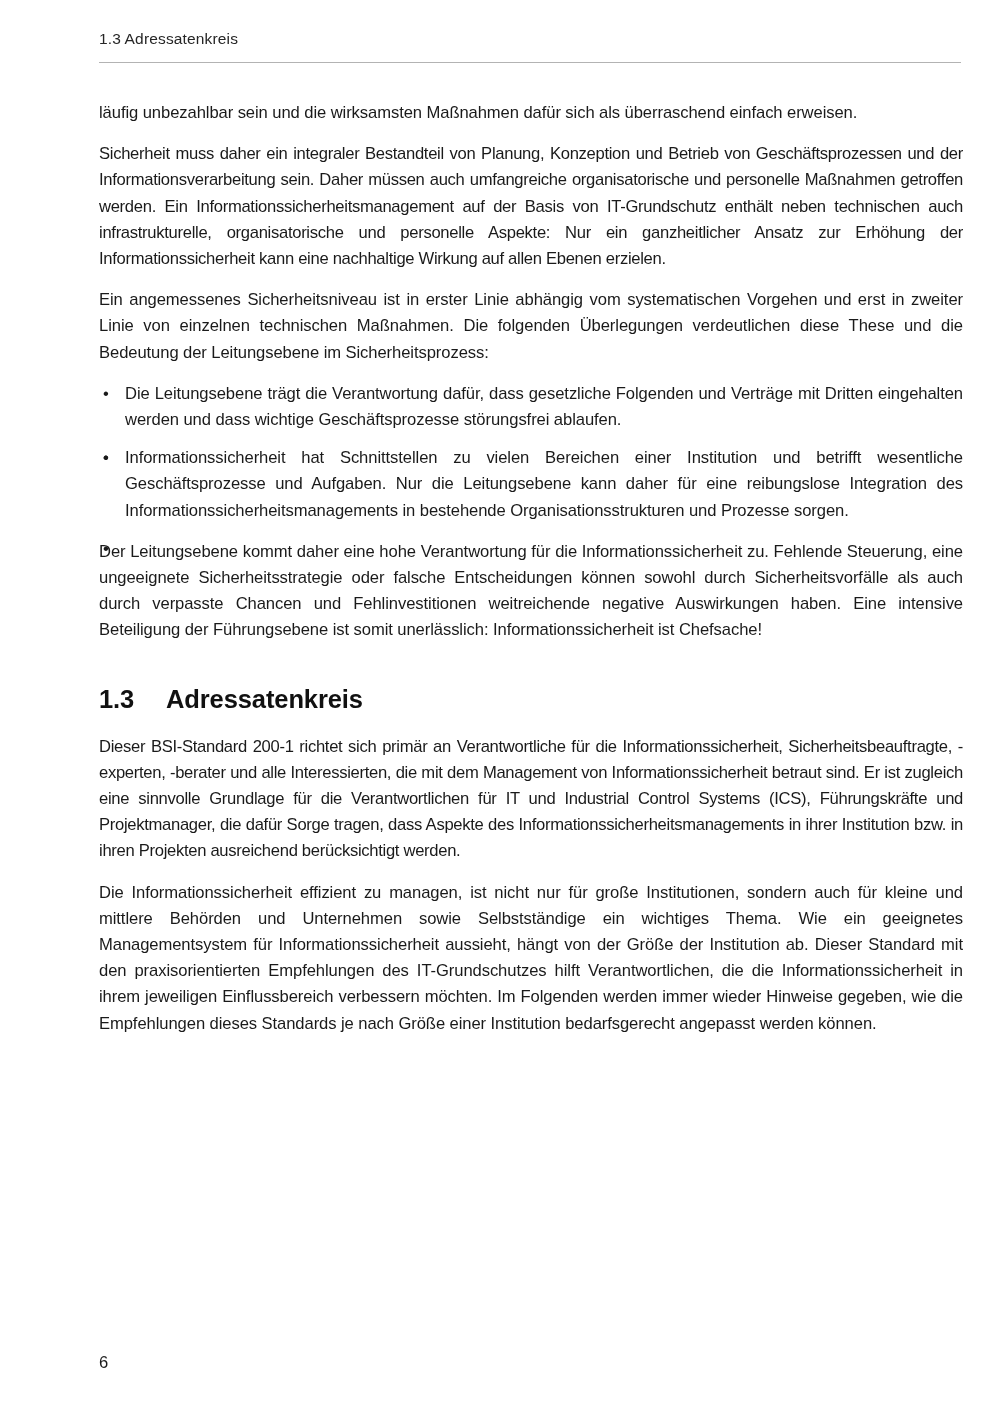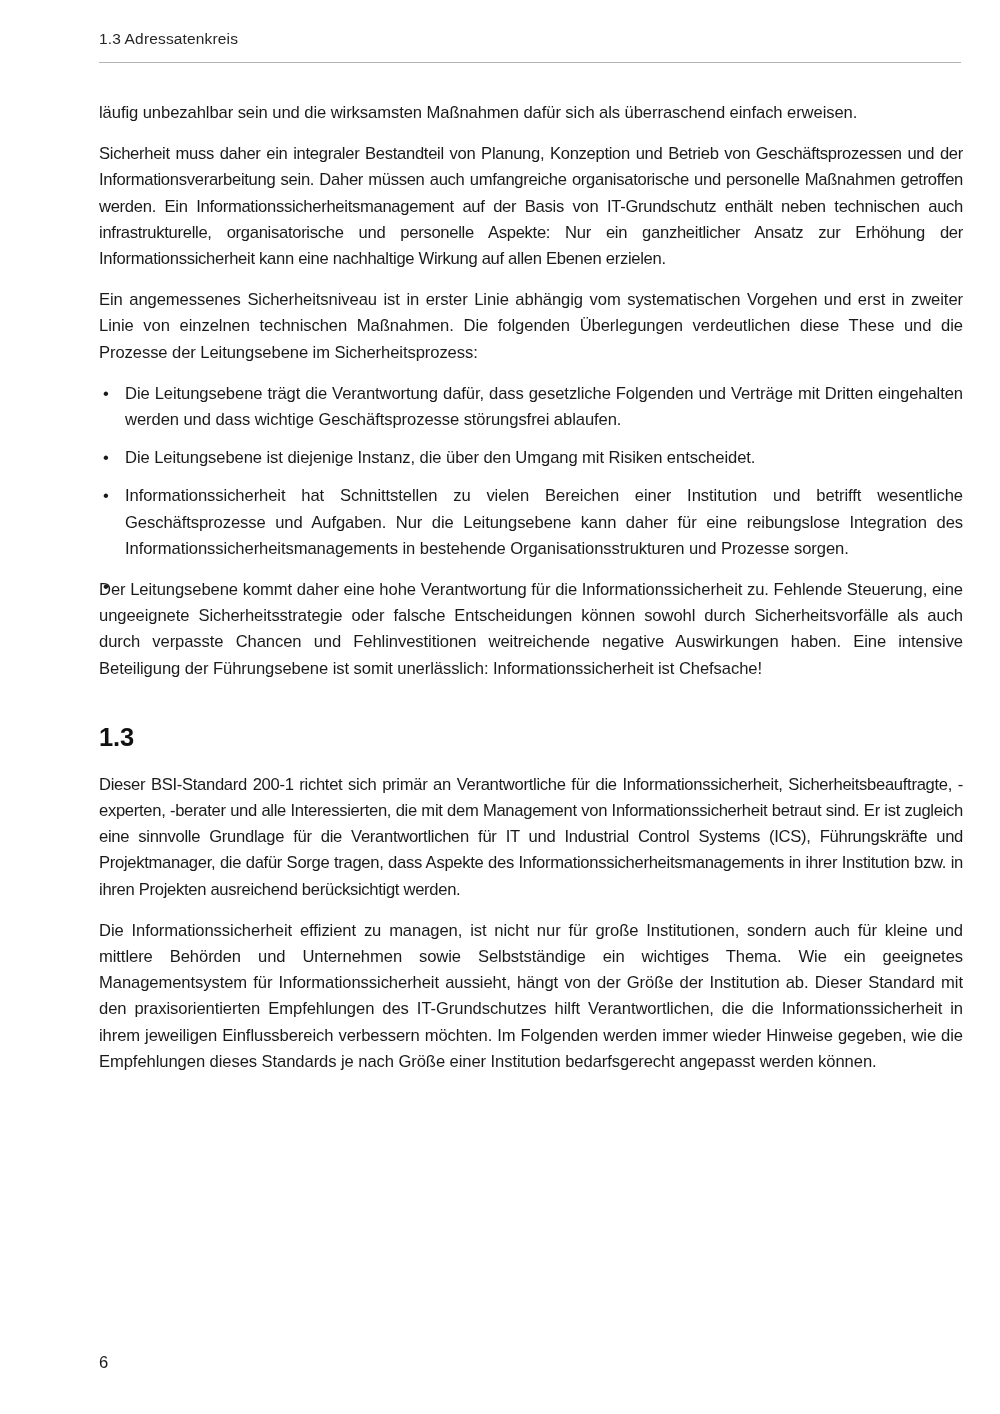--- a/index.html
+++ b/index.html
@@ -155,45 +155,45 @@
     <div class="running-header-text">1.3 Adressatenkreis</div>
   </div>
   <div class="header-rule"></div>
 
   <div class="content">
 
     <p class="body-par">läufig unbezahlbar sein und die wirksamsten Maßnahmen dafür sich als überraschend einfach erweisen.</p>
 
     <p class="body-par tight">Sicherheit muss daher ein integraler Bestandteil von Planung, Konzeption und Betrieb von Geschäftsprozessen und der Informationsverarbeitung sein. Daher müssen auch umfangreiche organisatorische und personelle Maßnahmen getroffen werden. Ein Informationssicherheitsmanagement auf der Basis von IT-Grundschutz enthält neben technischen auch infrastrukturelle, organisatorische und personelle Aspekte: Nur ein ganzheitlicher Ansatz zur Erhöhung der Informationssicherheit kann eine nachhaltige Wirkung auf allen Ebenen erzielen.</p>
 
-    <p class="body-par">Ein angemessenes Sicherheitsniveau ist in erster Linie abhängig vom systematischen Vorgehen und erst in zweiter Linie von einzelnen technischen Maßnahmen. Die folgenden Überlegungen verdeutlichen diese These und die Prozesse der Leitungsebene im Sicherheitsprozess:</p>
+    <p class="body-par">Ein angemessenes Sicherheitsniveau ist in erster Linie abhängig vom systematischen Vorgehen und erst in zweiter Linie von einzelnen technischen Maßnahmen. Die folgenden Überlegungen verdeutlichen diese These und die Bedeutung der Leitungsebene im Sicherheitsprozess:</p>
 
     <ul class="bullet-list">
       <li>
         <span class="bullet-glyph">•</span>
         <span>Die Leitungsebene trägt die Verantwortung dafür, dass gesetzliche Folgenden und Verträge mit Dritten eingehalten werden und dass wichtige Geschäftsprozesse störungsfrei ablaufen.</span>
       </li>
       <li>
         <span class="bullet-glyph">•</span>
-        <span>Die Leitungsebene ist diejenige Instanz, die über den Umgang mit Risiken entscheidet.</span>
       </li>
       <li>
         <span class="bullet-glyph">•</span>
         <span>Informationssicherheit hat Schnittstellen zu vielen Bereichen einer Institution und betrifft wesentliche Geschäftsprozesse und Aufgaben. Nur die Leitungsebene kann daher für eine reibungslose Integration des Informationssicherheitsmanagements in bestehende Organisationsstrukturen und Prozesse sorgen.</span>
       </li>
       <li>
         <span class="bullet-glyph">•</span>
       </li>
     </ul>
 
     <p class="body-par">Der Leitungsebene kommt daher eine hohe Verantwortung für die Informationssicherheit zu. Fehlende Steuerung, eine ungeeignete Sicherheitsstrategie oder falsche Entscheidungen können sowohl durch Sicherheitsvorfälle als auch durch verpasste Chancen und Fehlinvestitionen weitreichende negative Auswirkungen haben. Eine intensive Beteiligung der Führungsebene ist somit unerlässlich: Informationssicherheit ist Chefsache!</p>
 
 
     <h2 class="section-heading">
       <span class="sec-num">1.3</span>
+      <span class="sec-title">Adressatenkreis</span>
     </h2>
 
     <p class="body-par tight">Dieser BSI-Standard 200-1 richtet sich primär an Verantwortliche für die Informationssicherheit, Sicherheitsbeauftragte, -experten, -berater und alle Interessierten, die mit dem Management von Informationssicherheit betraut sind. Er ist zugleich eine sinnvolle Grundlage für die Verantwortlichen für IT und Industrial Control Systems (ICS), Führungskräfte und Projektmanager, die dafür Sorge tragen, dass Aspekte des Informationssicherheitsmanagements in ihrer Institution bzw. in ihren Projekten ausreichend berücksichtigt werden.</p>
 
     <p class="body-par">Die Informationssicherheit effizient zu managen, ist nicht nur für große Institutionen, sondern auch für kleine und mittlere Behörden und Unternehmen sowie Selbstständige ein wichtiges Thema. Wie ein geeignetes Managementsystem für Informationssicherheit aussieht, hängt von der Größe der Institution ab. Dieser Standard mit den praxisorientierten Empfehlungen des IT-Grundschutzes hilft Verantwortlichen, die die Informationssicherheit in ihrem jeweiligen Einflussbereich verbessern möchten. Im Folgenden werden immer wieder Hinweise gegeben, wie die Empfehlungen dieses Standards je nach Größe einer Institution bedarfsgerecht angepasst werden können.</p>
 
   </div>
 
   <div class="page-number">6</div>
 

